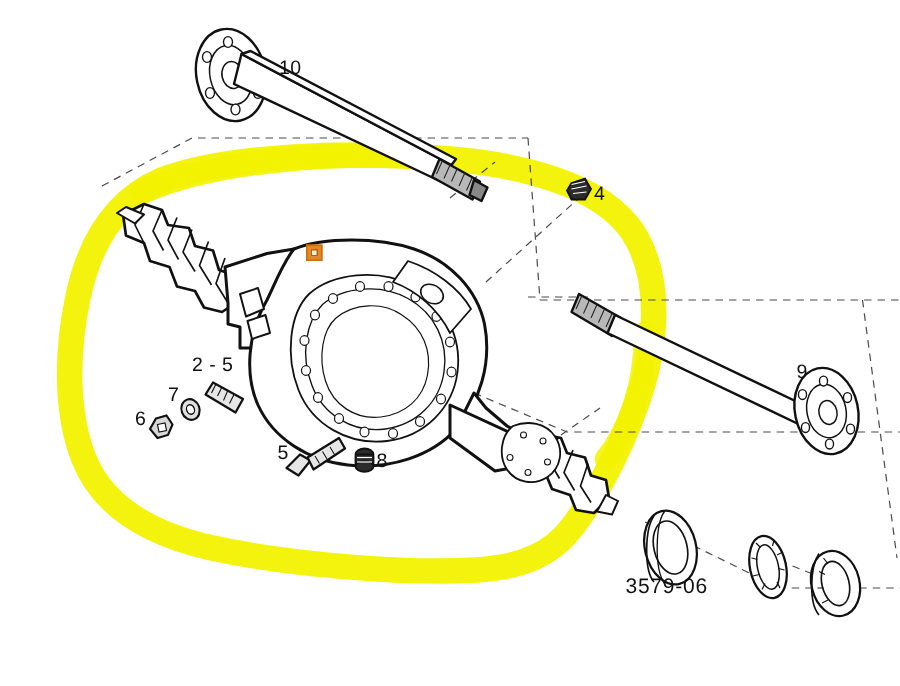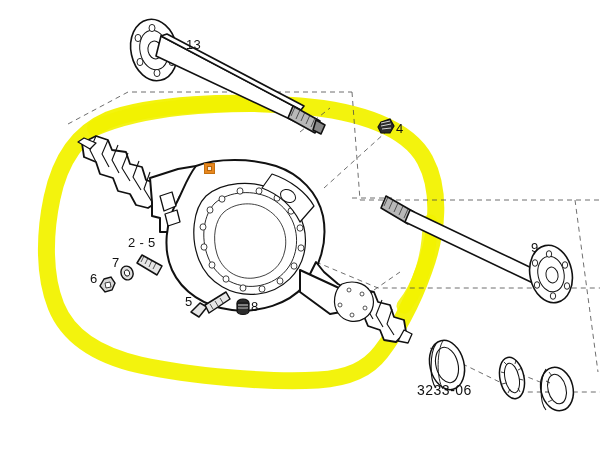--- a/index.html
+++ b/index.html
@@ -338,27 +338,27 @@
           <path d="M 549 372 L 552 376"></path>
             <path d="M 546 381 L 550 383"></path>
           <path d="M 545 392 L 549 392"></path>
             <path d="M 548 402 L 552 400"></path>
         </g>
       </g>
     </g>
 
   </svg>
 
-  <div class="lbl" style="left:186px; top:38px;">13</div>
+  <div class="lbl" style="left:186px; top:38px;">10</div>
   <div class="lbl" style="left:396px; top:122px;">4</div>
   <div class="lbl" style="left:128px; top:236px;">2 - 5</div>
   <div class="lbl" style="left:112px; top:256px;">7</div>
   <div class="lbl" style="left:90px; top:272px;">6</div>
   <div class="lbl" style="left:185px; top:295px;">5</div>
   <div class="lbl" style="left:251px; top:300px;">8</div>
   <div class="lbl" style="left:531px; top:241px;">9</div>
-  <div class="lbl lbl-big" style="left:417px; top:383px;">3233-06</div>
+  <div class="lbl lbl-big" style="left:417px; top:383px;">3579-06</div>
 
   <div id="selection-marker" style="left:204px; top:163px;">
     <div class="inner"></div>
   </div>
 
 </div>
 
 </body></html>

